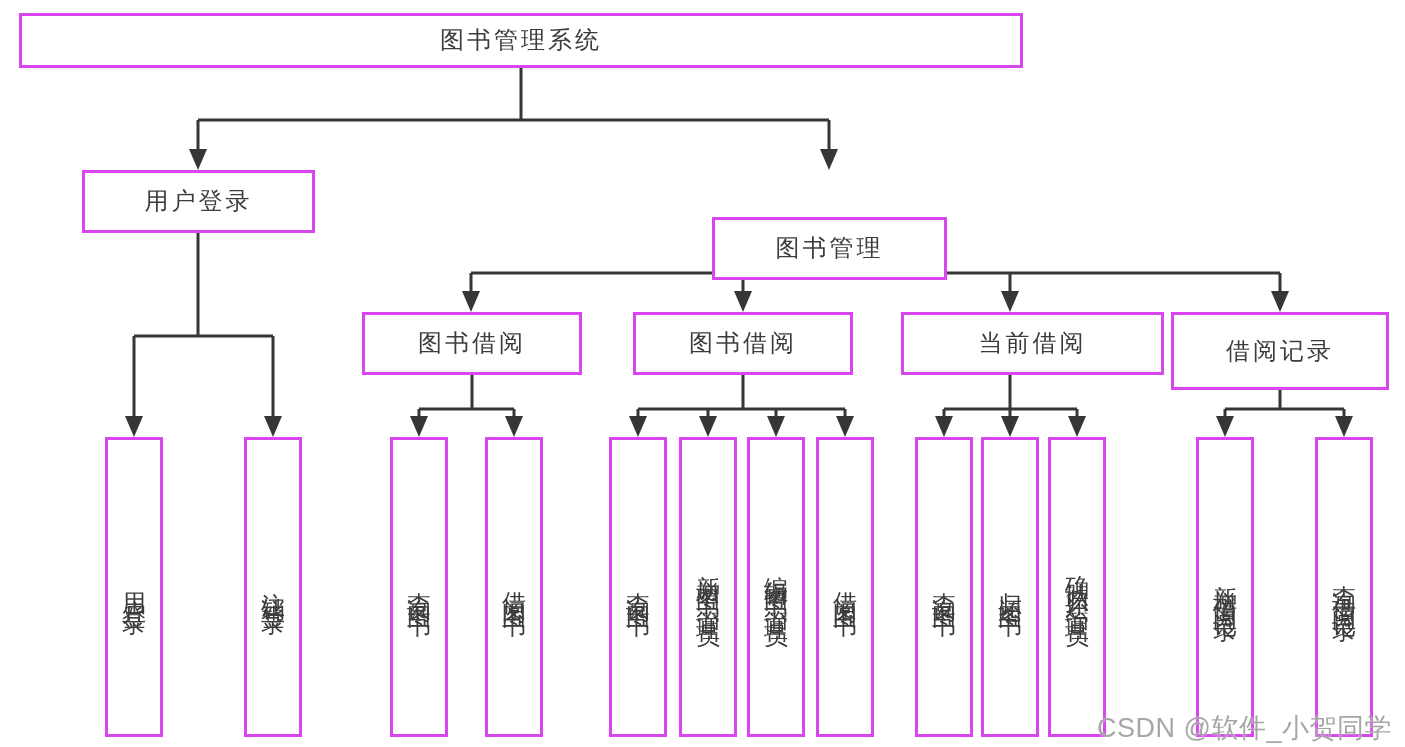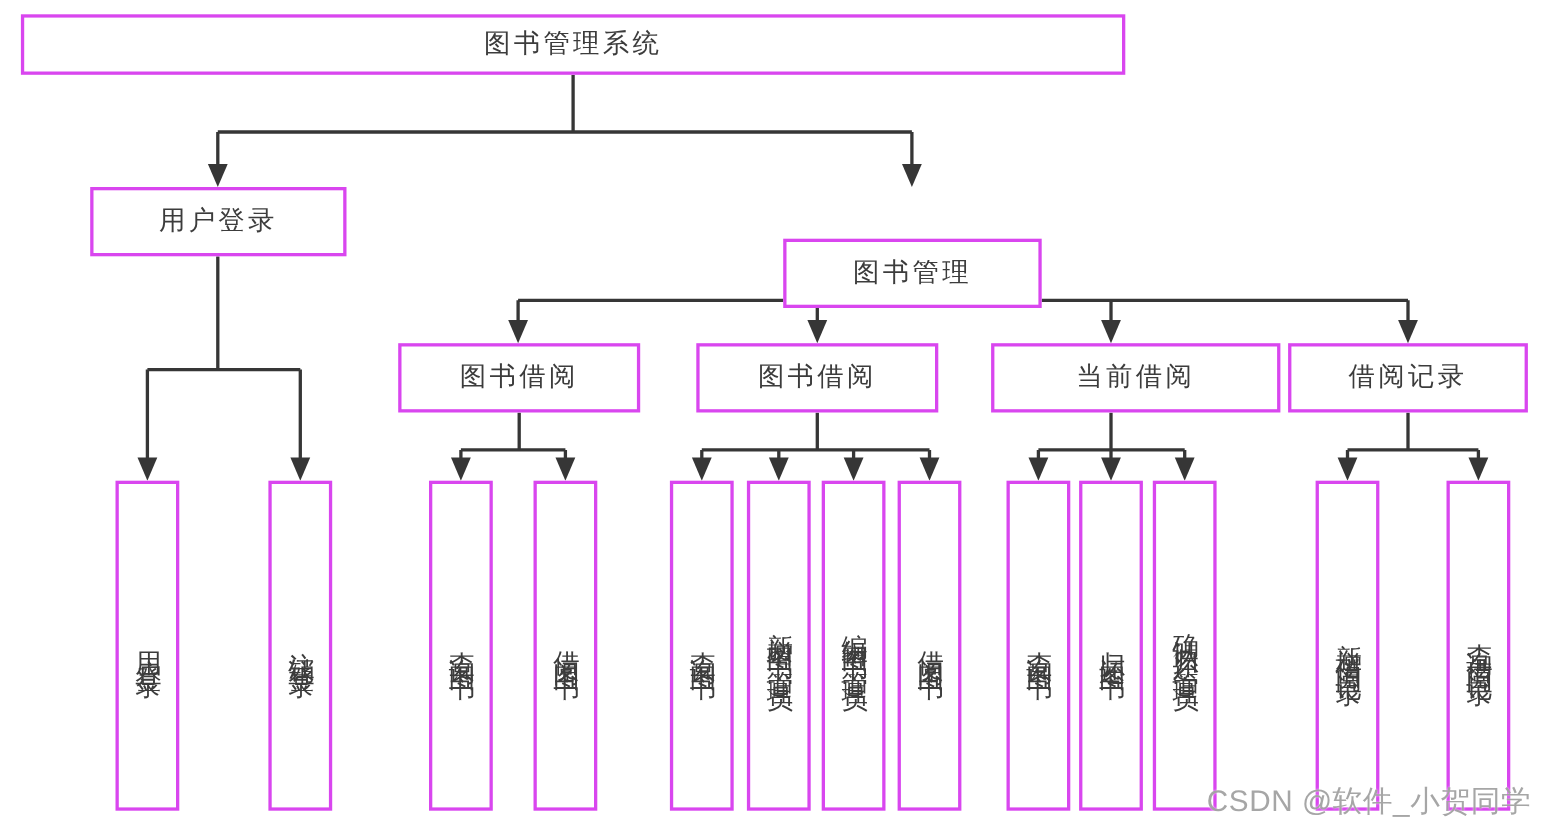--- a/index.html
+++ b/index.html
@@ -100,21 +100,21 @@
 
   <div class="box h" style="left:362px;top:312px;width:220px;height:63px;">
     <span class="lbl">图书借阅</span>
   </div>
   <div class="box h" style="left:633px;top:312px;width:220px;height:63px;">
     <span class="lbl">图书借阅</span>
   </div>
   <div class="box h" style="left:901px;top:312px;width:263px;height:63px;">
     <span class="lbl">当前借阅</span>
   </div>
-  <div class="box h" style="left:1171px;top:312px;width:218px;height:63px;">
+  <div class="box h" style="left:1171px;top:312px;width:218px;height:78px;">
     <span class="lbl">借阅记录</span>
   </div>
 
   <div class="box v" style="left:105px;top:437px;width:58px;height:300px;">
     <span class="lbl">用户登录</span>
   </div>
   <div class="box v" style="left:244px;top:437px;width:58px;height:300px;">
     <span class="lbl">注销登录</span>
   </div>
 

